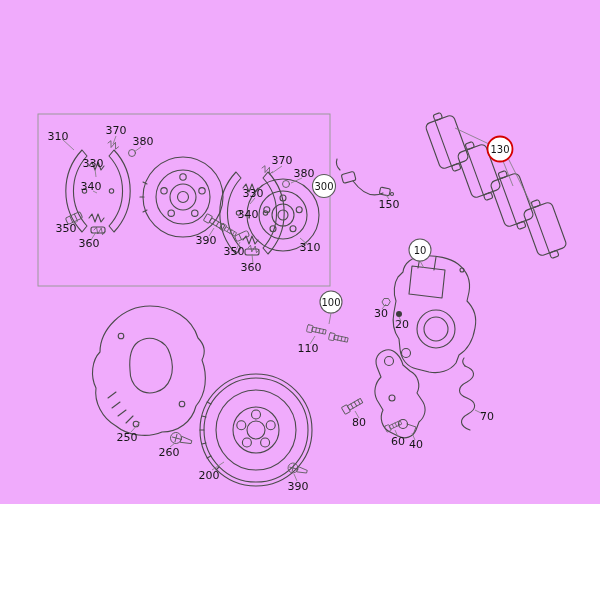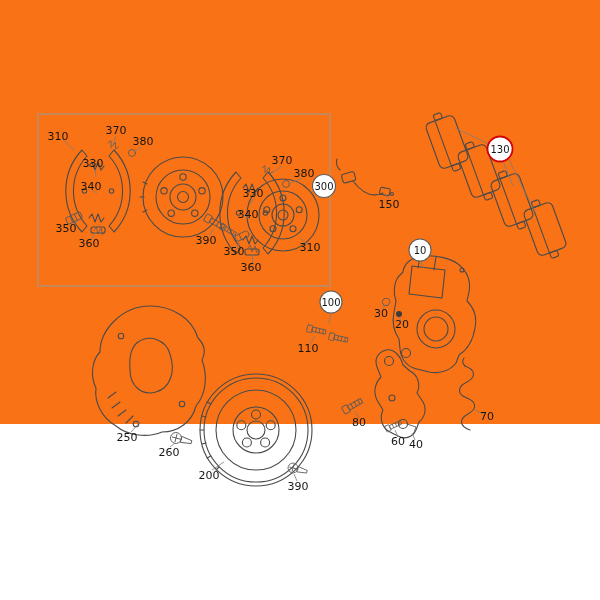--- a/index.html
+++ b/index.html
@@ -1,17 +1,17 @@
 <!DOCTYPE html>
 <html><head>
 <meta charset="utf-8">
 <style>
   html, body { margin: 0; padding: 0; background: #ffffff; }
   body { width: 600px; height: 600px; overflow: hidden; }
-  .stage { position: relative; width: 600px; height: 424px; background: #f97316; }
+  .stage { position: relative; width: 600px; height: 504px; background: #f0abfc; }
   svg { display: block; }
   .ink  { stroke: #4a4a4a; fill: none; stroke-width: 1.1; stroke-linecap: round; stroke-linejoin: round; }
   .ink2 { stroke: #5a5a5a; fill: none; stroke-width: 0.9; stroke-linecap: round; stroke-linejoin: round; }
   .lead { stroke: #7b7b7b; fill: none; stroke-width: 0.8; }
   .solid { fill: #3c3c3c; stroke: none; }
   .lbl { font-family: "DejaVu Sans", sans-serif; font-size: 11px; fill: #151515; text-anchor: middle; }
   .ctext { font-family: "DejaVu Sans", sans-serif; font-size: 10px; fill: #151515; text-anchor: middle; }
   .cring { fill: #ffffff; stroke: #5a5a5a; stroke-width: 1.1; }
   .cring-hl { fill: #ffffff; stroke-width: 1.8; }
 </style>

